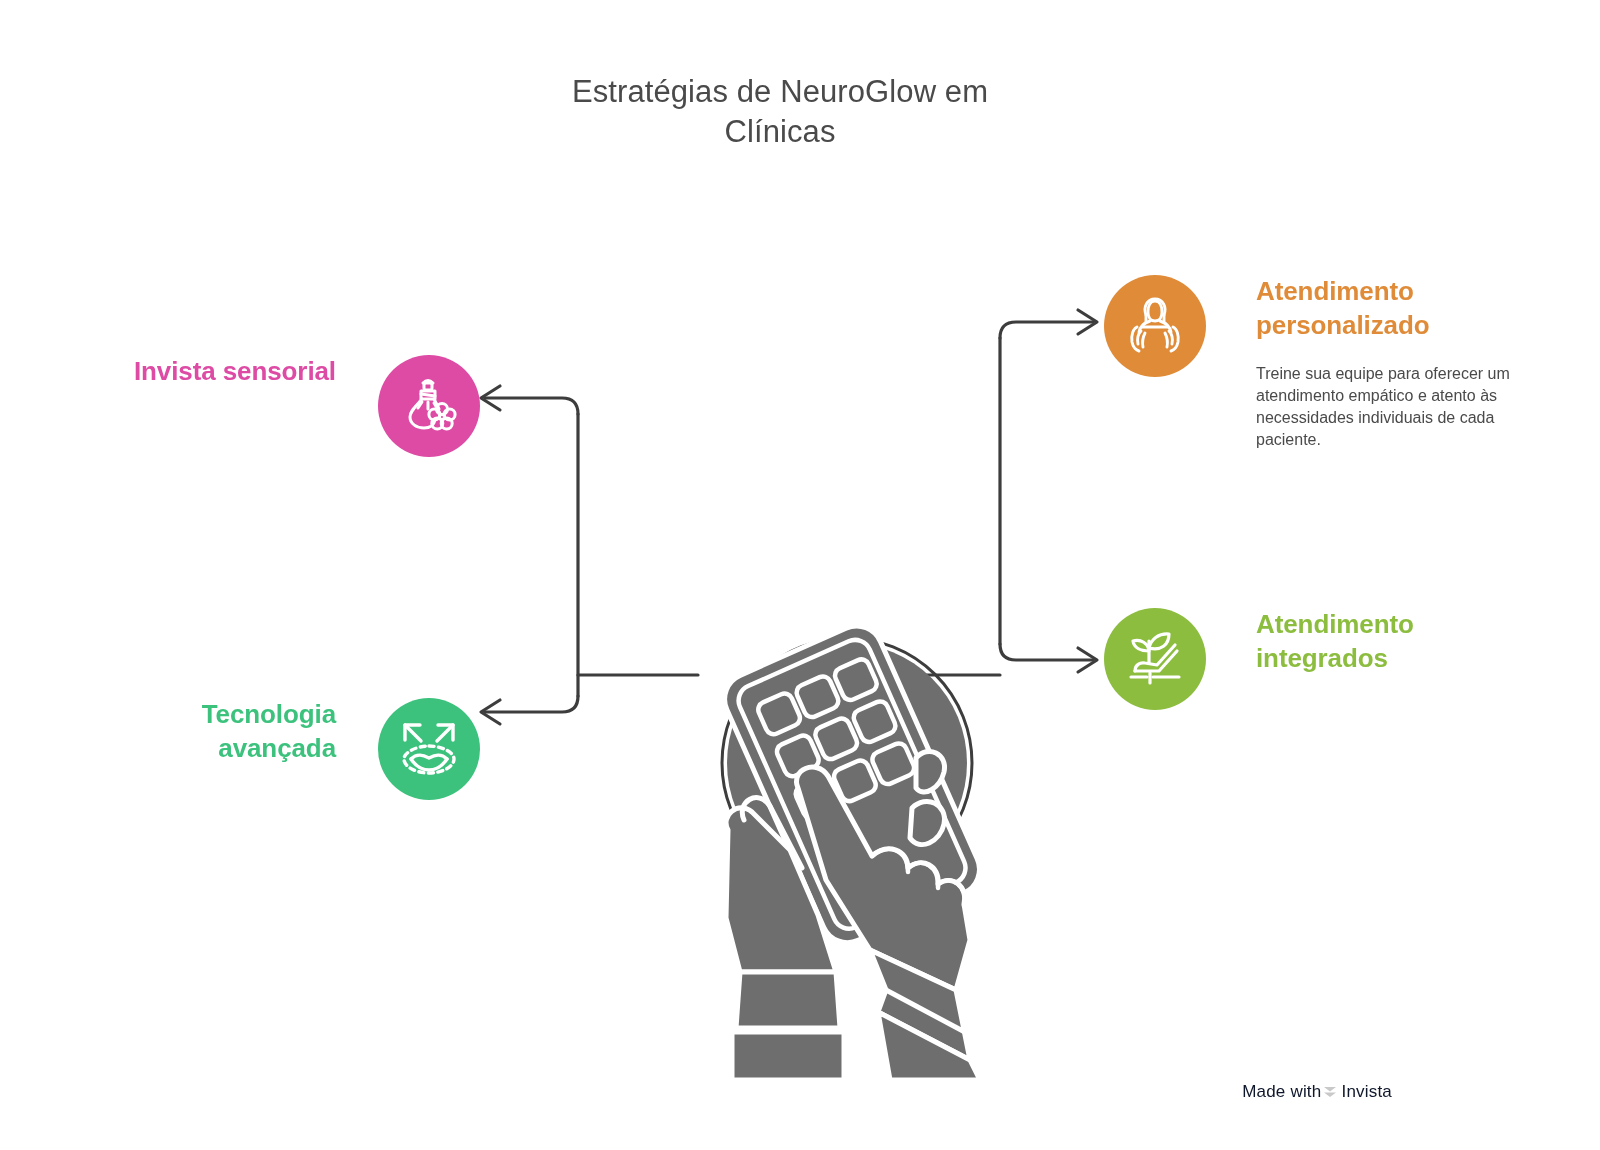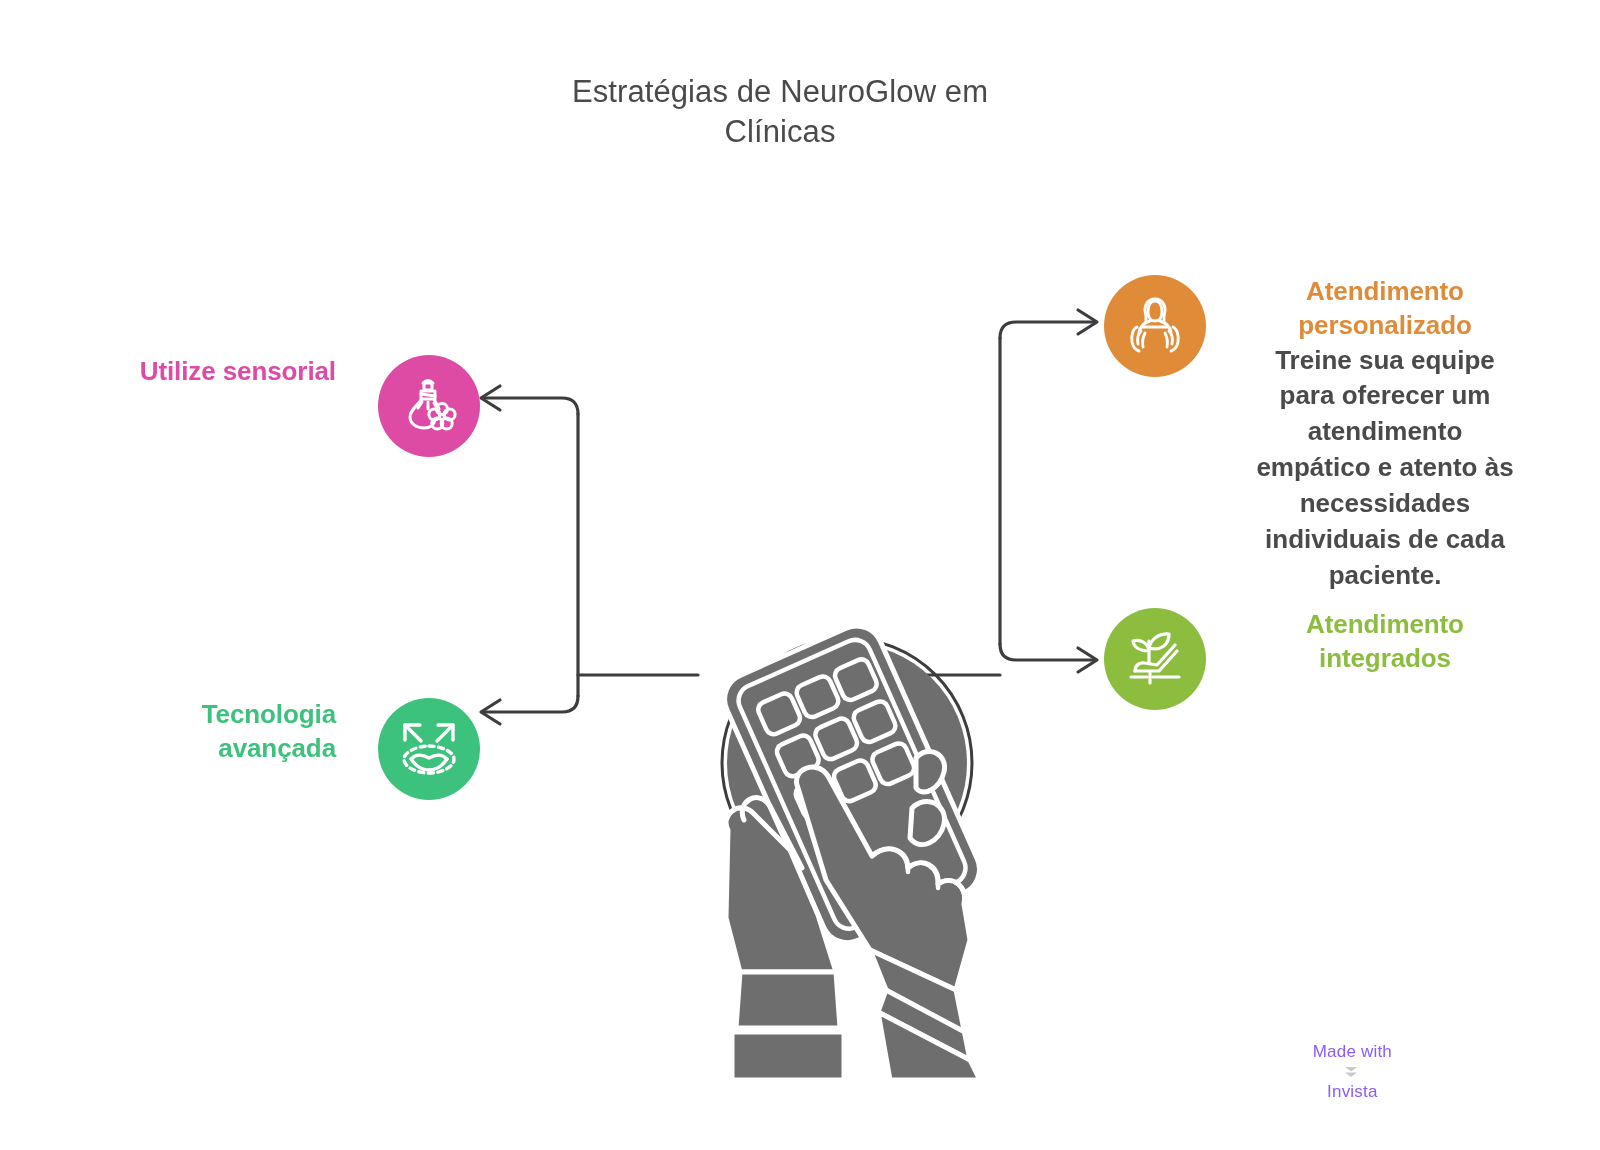--- a/index.html
+++ b/index.html
@@ -65,53 +65,53 @@
     border-radius: 50%;
     flex: 0 0 102px;
     display: flex;
     align-items: center;
     justify-content: center;
   }
   .icon-badge svg { display: block; }
 
   .branch-text { width: 258px; }
   .branch.left  .branch-text { text-align: right;  margin-right: 42px; }
-  .branch.right .branch-text { text-align: center;   margin-left: 50px; }
+  .branch.right .branch-text { text-align: left;   margin-left: 50px; }
 
   .branch-heading {
     font-size: 26px;
     font-weight: 700;
     line-height: 1.3;
     letter-spacing: -0.1px;
   }
   .branch-body {
-    font-size: 26px;
+    margin-top: 20px;
+    font-size: 16px;
     line-height: 1.38;
     color: #4a4a4a;
-    font-weight: 700;
+    font-weight: 400;
   }
 
   
   #branch-ambiente    { left: 78px;   top: 355px; }
   #branch-tecnologia  { left: 78px;   top: 698px; }
   #branch-atendimento { left: 1104px; top: 275px; }
   #branch-protocolos  { left: 1104px; top: 608px; }
 
   
   #watermark {
     position: absolute;
     right: 68px;
     bottom: 48px;
     display: flex;
     align-items: center;
     gap: 1px;
-    color: #8b5cf6;
+    color: #0f172a;
     font-size: 17px;
     letter-spacing: 0.2px;
-    flex-direction: column;
   }
   #watermark svg { display: block; }
 </style>
 </head>
 <body>
 
 <div id="canvas">
 
   <div id="title">Estratégias de NeuroGlow em Clínicas</div>
 
@@ -215,21 +215,21 @@
       <g fill="#6E6E6E" stroke="#ffffff" stroke-width="5" stroke-linejoin="round">
         <path d="M 316 470 L 230 430 L 246 470 L 238 492 L 330 540 Z"></path>
         <path d="M 238 492 L 330 540 L 340 560 L 250 560 Z"></path>
         <path d="M 246 470 L 336 518" fill="none"></path>
       </g>
     </svg>
   </div>
 
   <div class="branch left" id="branch-ambiente">
     <div class="branch-text">
-      <div class="branch-heading" style="color:#DD4BA5">Utilize sensorial</div>
+      <div class="branch-heading" style="color:#DD4BA5">Invista sensorial</div>
     </div>
     <div class="icon-badge" style="background:#DD4BA5">
       <svg width="62" height="62" viewBox="0 0 62 62">
         <g fill="none" stroke="#ffffff" stroke-width="3" stroke-linecap="round" stroke-linejoin="round">
 
           <path d="M 25 8 q 5 -5 10 0"></path>
           <rect x="26" y="8" width="8" height="7" rx="2"></rect>
 
           <path d="M 23 16 L 37 16 L 37 24 L 23 24 Z"></path>
           <path d="M 23 19 L 37 21"></path>

